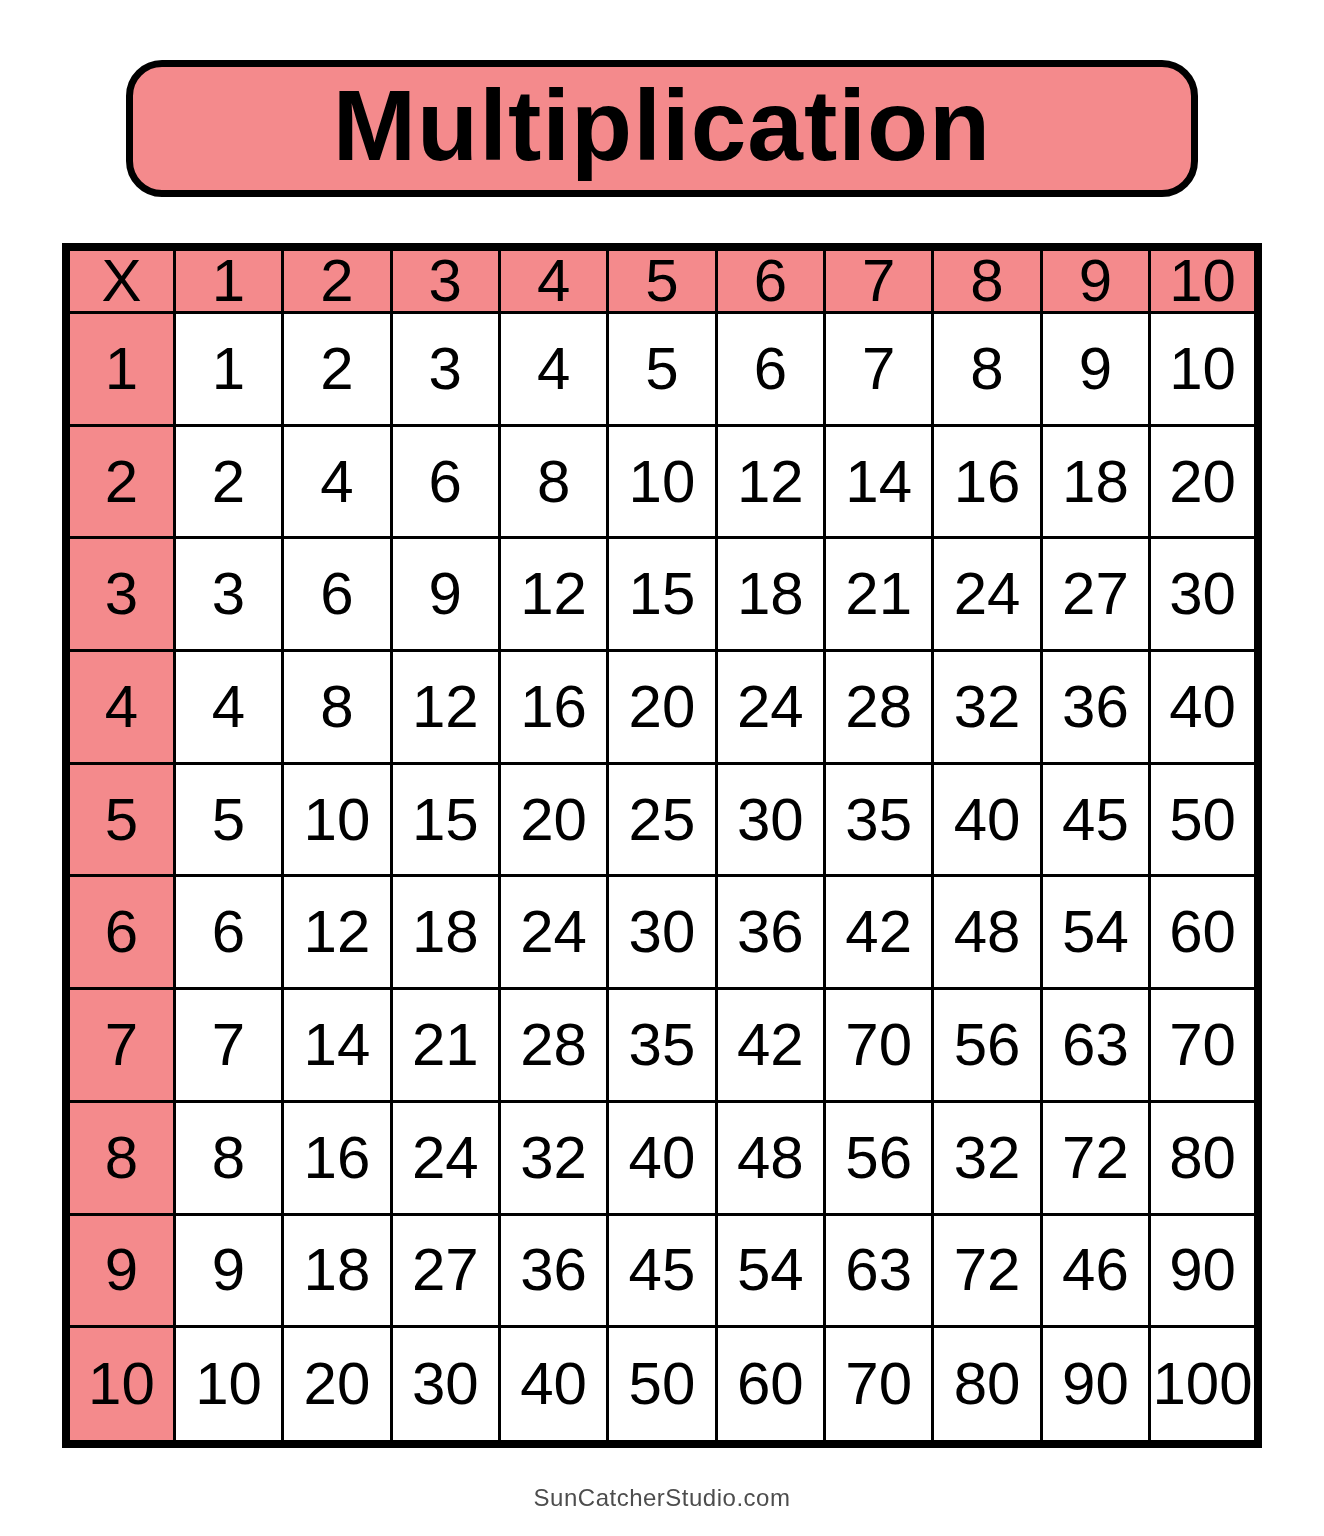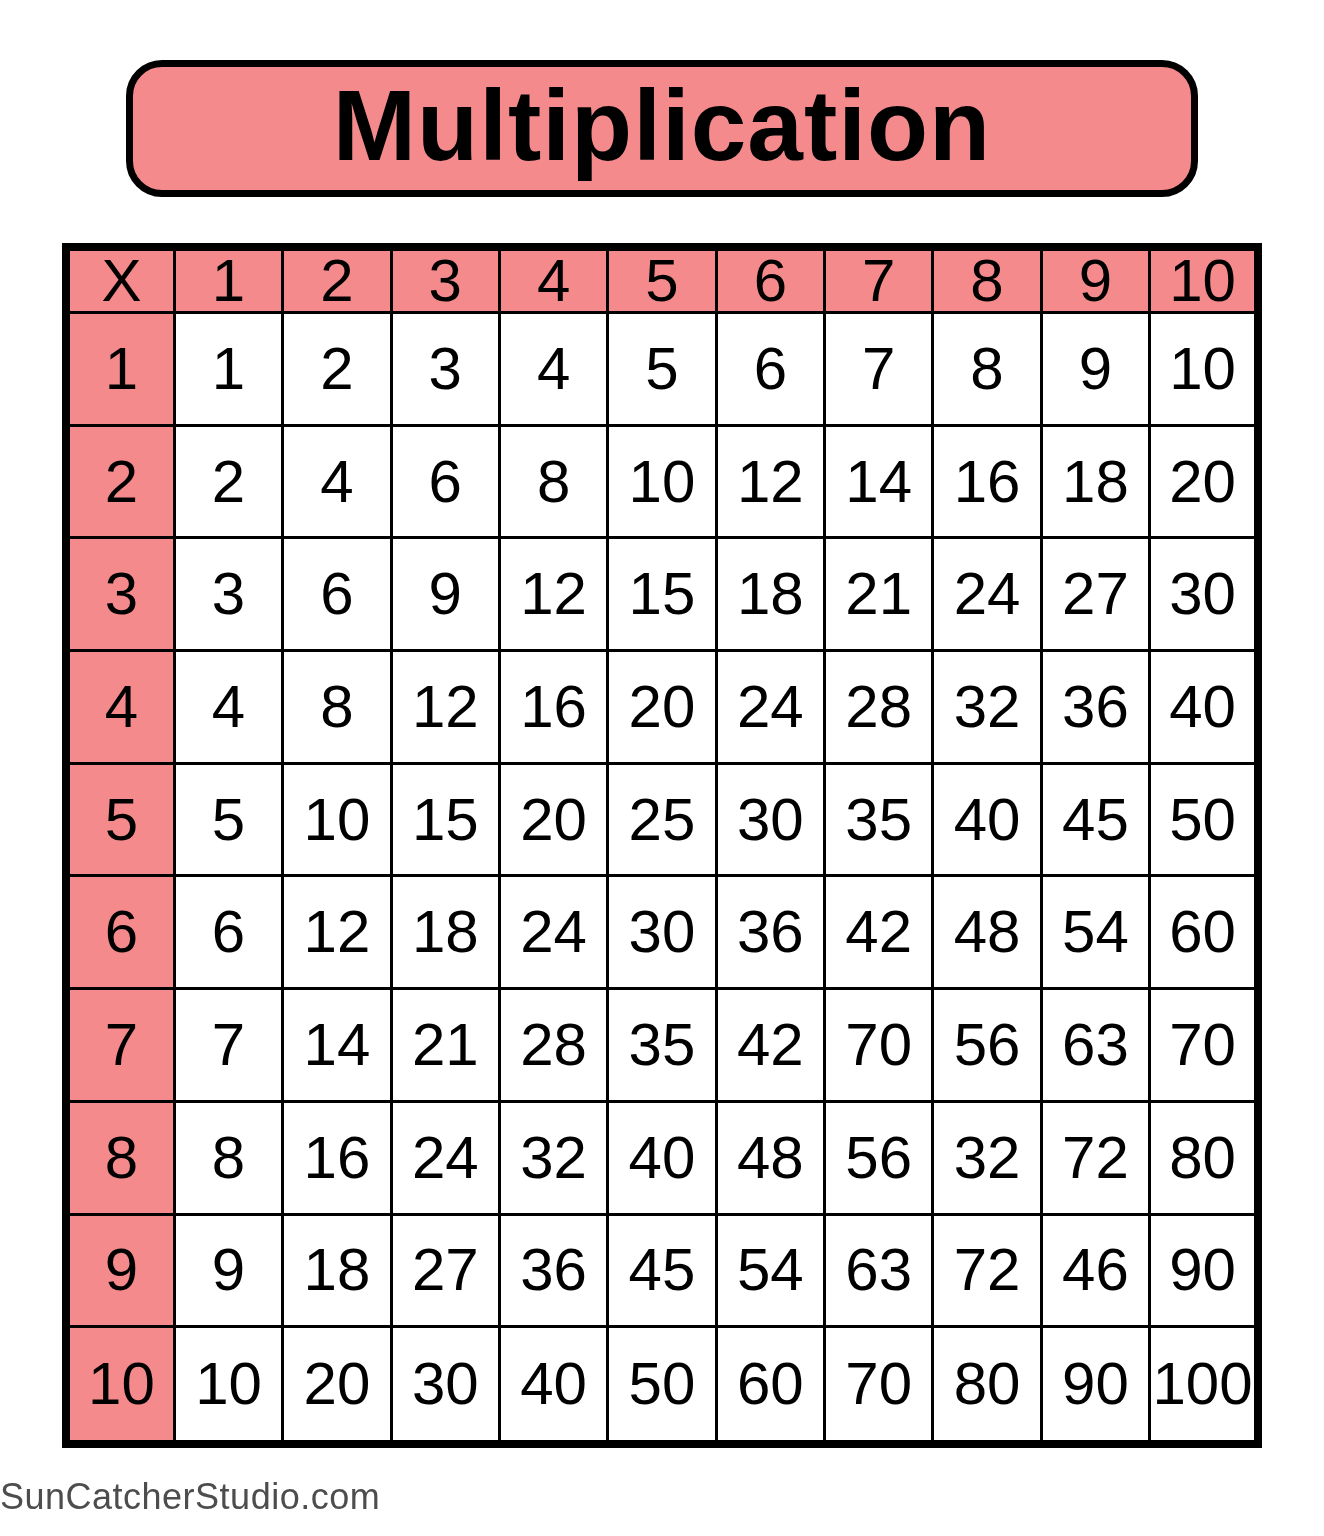--- a/index.html
+++ b/index.html
@@ -62,22 +62,23 @@
     line-height: 1;
     padding: 0;
   }
   table.mult-table th.head {
     background: var(--accent);
   }
   table.mult-table td.cell {
     background: var(--cell-bg);
   }
   .footer {
-    margin-top: 28px;
-    font-size: 36px;
+    margin-top: 36px;
+    text-align: center;
+    font-size: 24px;
     color: var(--footer-text);
     letter-spacing: 0.5px;
   }
 </style>
 </head>
 <body>
 
 <div class="page">
 
   <div class="banner">

